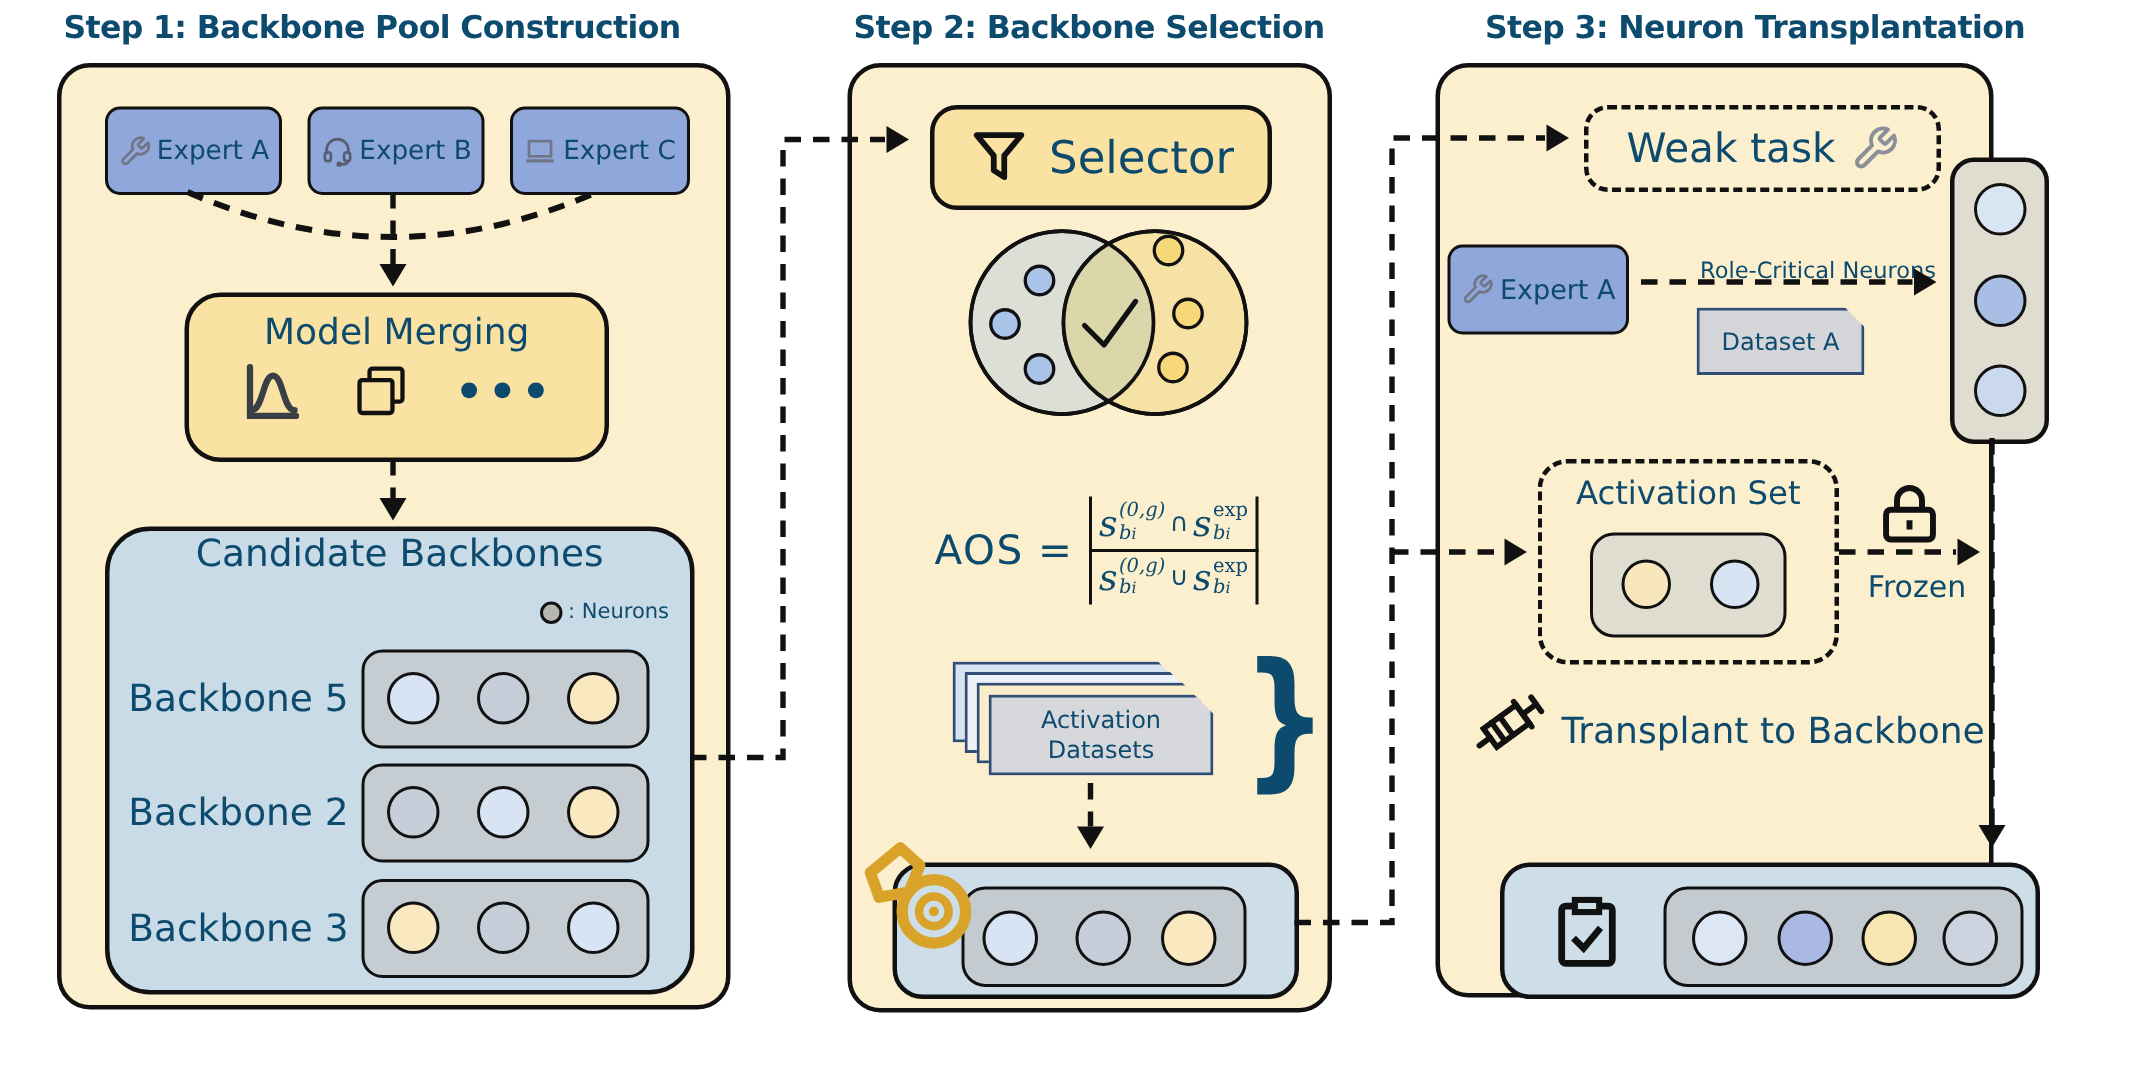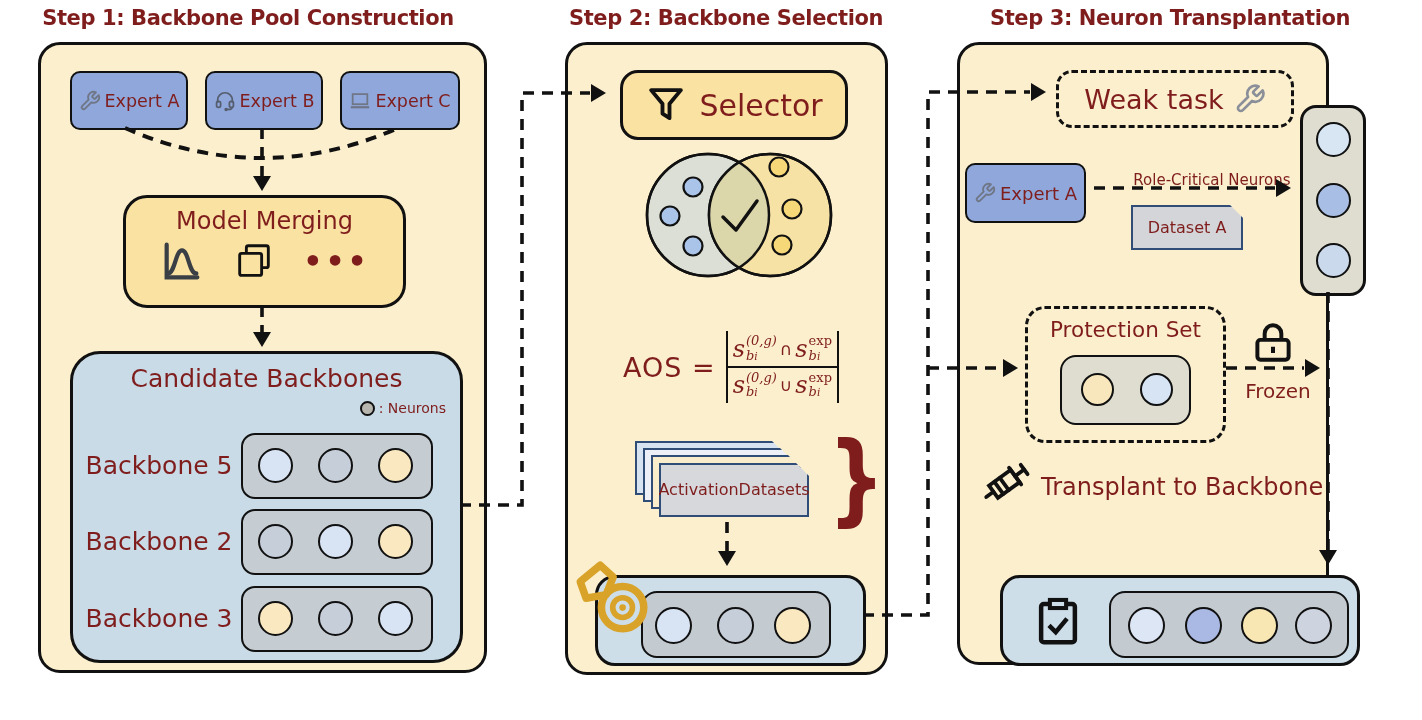--- a/index.html
+++ b/index.html
@@ -1,19 +1,19 @@
 <!DOCTYPE html>
 <html><head>
 <meta charset="utf-8">
 <style>
   * { box-sizing: border-box; margin: 0; padding: 0; }
   html,body { background:#fff; }
   .canvas {
     position: relative; width: 1422px; height: 720px; background: #fff;
-    font-family: "DejaVu Sans", "Liberation Sans", sans-serif; color: #7f1d1d; overflow: hidden;
+    font-family: "DejaVu Sans", "Liberation Sans", sans-serif; color: #0c4a6e; overflow: hidden;
   }
   .title { position: absolute; top: 6px; text-align: center; font-weight: bold; font-size: 21px; letter-spacing: -0.4px; }
   .panel { position: absolute; background: #FBEFCD; border: 3px solid #111; border-radius: 22px; }
   .bluebox { position: absolute; background: #8FA7DA; border: 2.5px solid #111; border-radius: 10px;
              display: flex; align-items: center; justify-content: center; gap: 4px; font-size: 17.5px; }
   .yellowbox { position: absolute; background: #FAE2A2; border: 3px solid #111; border-radius: 24px; }
   .bigcontainer { position: absolute; background: #C9DBE6; border: 3px solid #111; border-radius: 30px; }
   .slotbox { position: absolute; background: #C5CCD2; border: 2.5px solid #111; border-radius: 14px; }
   .neuron { position: absolute; border: 2.5px solid #111; border-radius: 50%; }
   .rowlabel { position: absolute; font-size: 25px; text-align: center; }
@@ -36,21 +36,21 @@
   .sterm { display: inline-flex; align-items: center; }
   .sbase { font-family: "DejaVu Serif", serif; font-style: italic; font-size: 24px; line-height: 1; }
   .sstack { display: inline-flex; flex-direction: column; align-items: flex-start; margin-left: 1px; }
   .ssup, .ssub { font-size: 13px; line-height: 1.1; font-family: "DejaVu Serif", serif; font-style: italic; }
   .ssubi { font-size: 10.5px; }
   .op { font-size: 17px; margin: 0 3px; font-family: "DejaVu Sans", sans-serif; }
   
   .card { position: absolute; border: 2.5px solid #2F4D77;
           clip-path: polygon(0 0, calc(100% - 13px) 0, 100% 13px, 100% 100%, 0 100%); }
   .brace { position: absolute; font-size: 100px; line-height: 102px; font-weight: bold; transform: scaleX(0.8); }
-  .stacktext { display:flex; flex-direction:row; justify-content:center; align-items:center; height:100%; font-size:16px; line-height:1.25; }
+  .stacktext { display:flex; flex-direction:column; justify-content:center; align-items:center; height:100%; font-size:16px; line-height:1.25; }
 </style>
 </head>
 <body>
 
 <div class="canvas">
 
   <div class="title" style="left:34px;width:428px;">Step 1: Backbone Pool Construction</div>
   <div class="title" style="left:559px;width:334px;">Step 2: Backbone Selection</div>
   <div class="title" style="left:951px;width:438px;">Step 3: Neuron Transplantation</div>
 
@@ -89,21 +89,21 @@
           </svg>
         <svg width="42" height="42" viewBox="0 0 44 44">
             <rect x="14" y="6" width="23" height="23" rx="2" fill="none" stroke="#111" stroke-width="3"></rect>
             <rect x="7" y="14" width="23" height="23" rx="2" fill="#FAE2A2" stroke="#111" stroke-width="3"></rect>
           </svg>
         <span style="font-size:30px;font-weight:bold;letter-spacing:3px;">•••</span>
       </div>
     </div>
 
     <div class="bigcontainer" style="left:29px;top:306px;width:393px;height:312px;">
-      <div class="ctext" style="margin-top:10px;font-size:25px;">Candidate Backbones</div>
+      <div class="ctext" style="font-size:25px;">Candidate Backbones</div>
       <div class="legend" style="right:14px;top:46px;">
         <div class="legend-dot" style="background: rgb(184, 183, 175);"></div>
         <span>: Neurons</span>
       </div>
 
       <div class="rowlabel" style="left:6px;top:79px;width:160px;line-height:66px;">Backbone 5</div>
       <div class="slotbox" style="left:168px;top:79px;width:192px;height:66px;">
         <div class="neuron" style="left: 15px; top: 13px; width: 35px; height: 35px; background: rgb(216, 228, 244);"></div>
         <div class="neuron" style="left: 75px; top: 13px; width: 35px; height: 35px; background: rgb(198, 206, 218);"></div>
         <div class="neuron" style="left: 135px; top: 13px; width: 35px; height: 35px; background: rgb(250, 232, 192);"></div>
@@ -245,21 +245,21 @@
       <span>Dataset A</span>
     </div>
 
     <div class="beigebox" style="left:340px;top:60px;width:66px;height:191px;">
       <div class="neuron" style="left: 13px; top: 14px; width: 35px; height: 35px; background: rgb(216, 230, 244);"></div>
       <div class="neuron" style="left: 13px; top: 75px; width: 35px; height: 35px; background: rgb(169, 190, 228);"></div>
       <div class="neuron" style="left: 13px; top: 135px; width: 35px; height: 35px; background: rgb(203, 217, 236);"></div>
     </div>
 
     <div class="dashedbox" style="left:65px;top:261px;width:201px;height:137px;border-radius:20px;">
-      <div class="ctext" style="margin-top:8px;font-size:21.5px;">Protection Set</div>
+      <div class="ctext" style="margin-top:8px;font-size:21.5px;">Activation Set</div>
       <div class="beigebox" style="left:32px;top:46px;width:131px;height:70px;border-width:2.5px;">
         <div class="neuron" style="left: 19px; top: 16px; width: 33px; height: 33px; background: rgb(248, 231, 188);"></div>
         <div class="neuron" style="left: 78px; top: 16px; width: 33px; height: 33px; background: rgb(214, 228, 244);"></div>
       </div>
     </div>
 
     <svg class="absvg" style="left:288px;top:272px;" width="50" height="52" viewBox="0 0 24 24" fill="none" stroke="#111" stroke-width="1.9">
       <rect x="4.5" y="10.5" width="15" height="9.5" rx="1.5"></rect>
       <path d="M8 10.5V7.5a4 4 0 0 1 8 0v3"></path>
       <path d="M12 13.8v3"></path>

